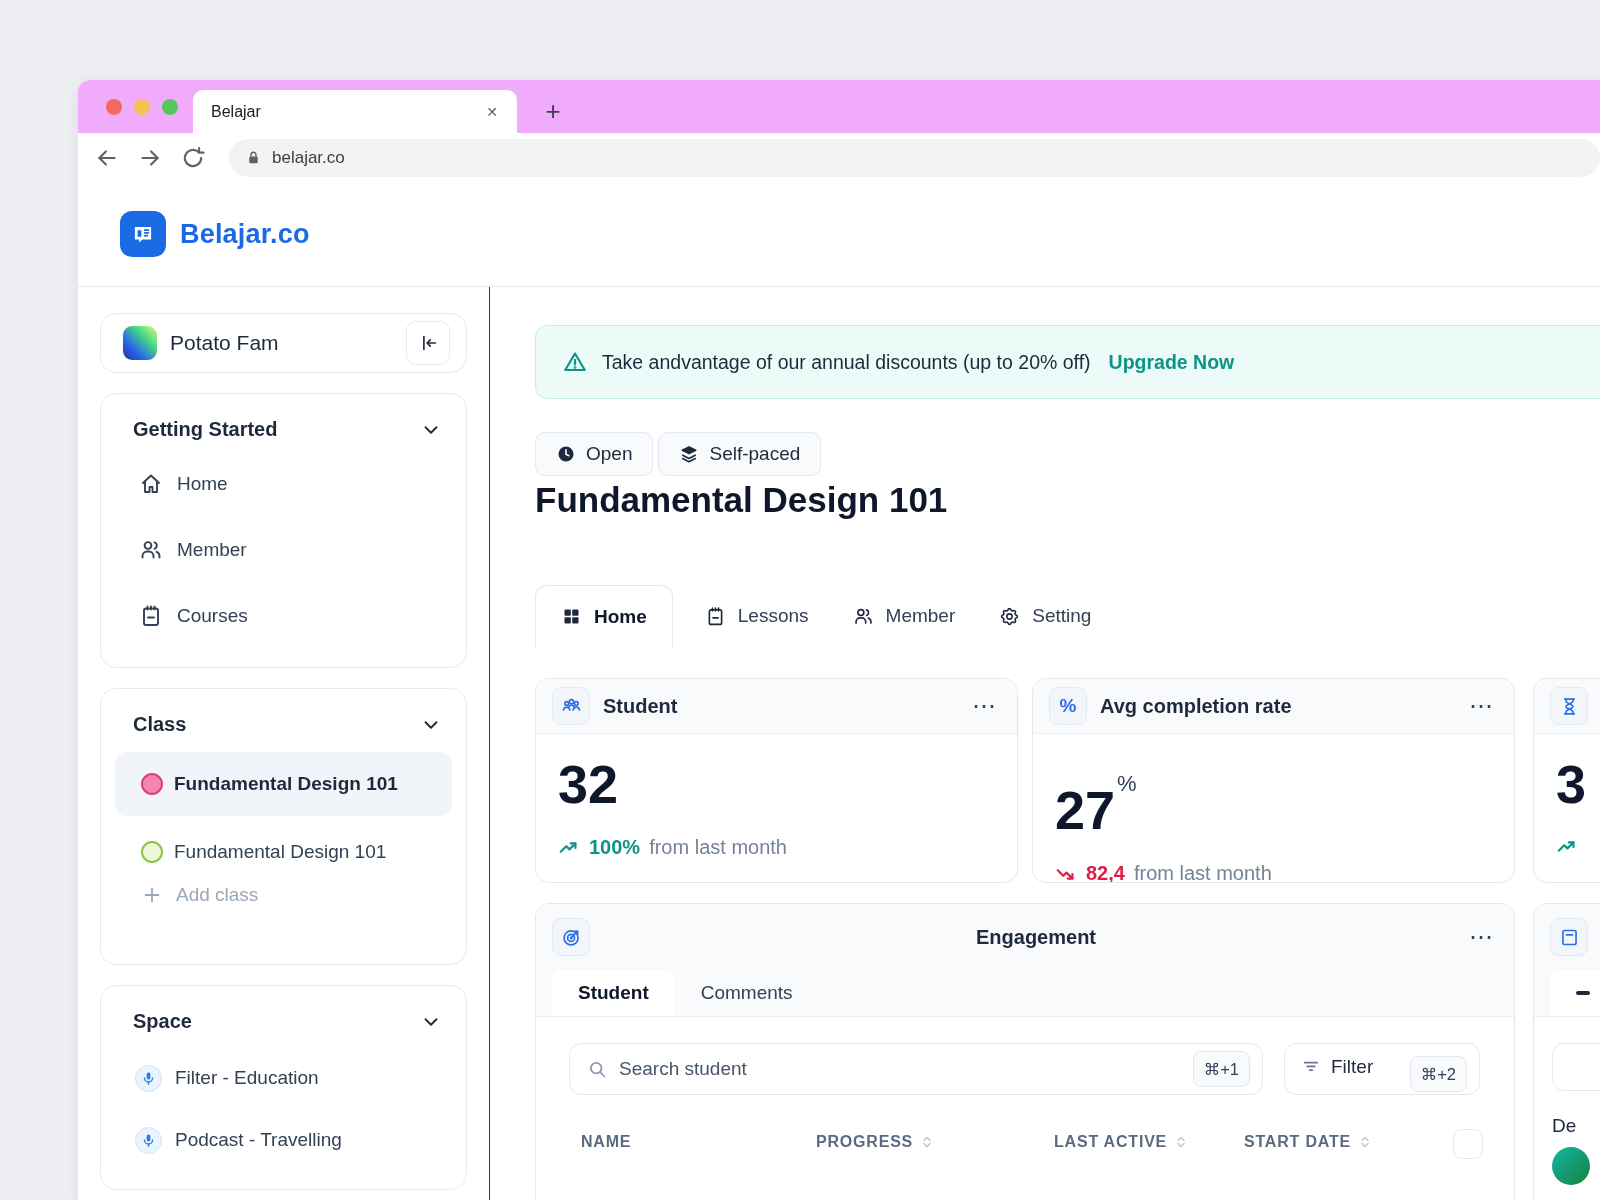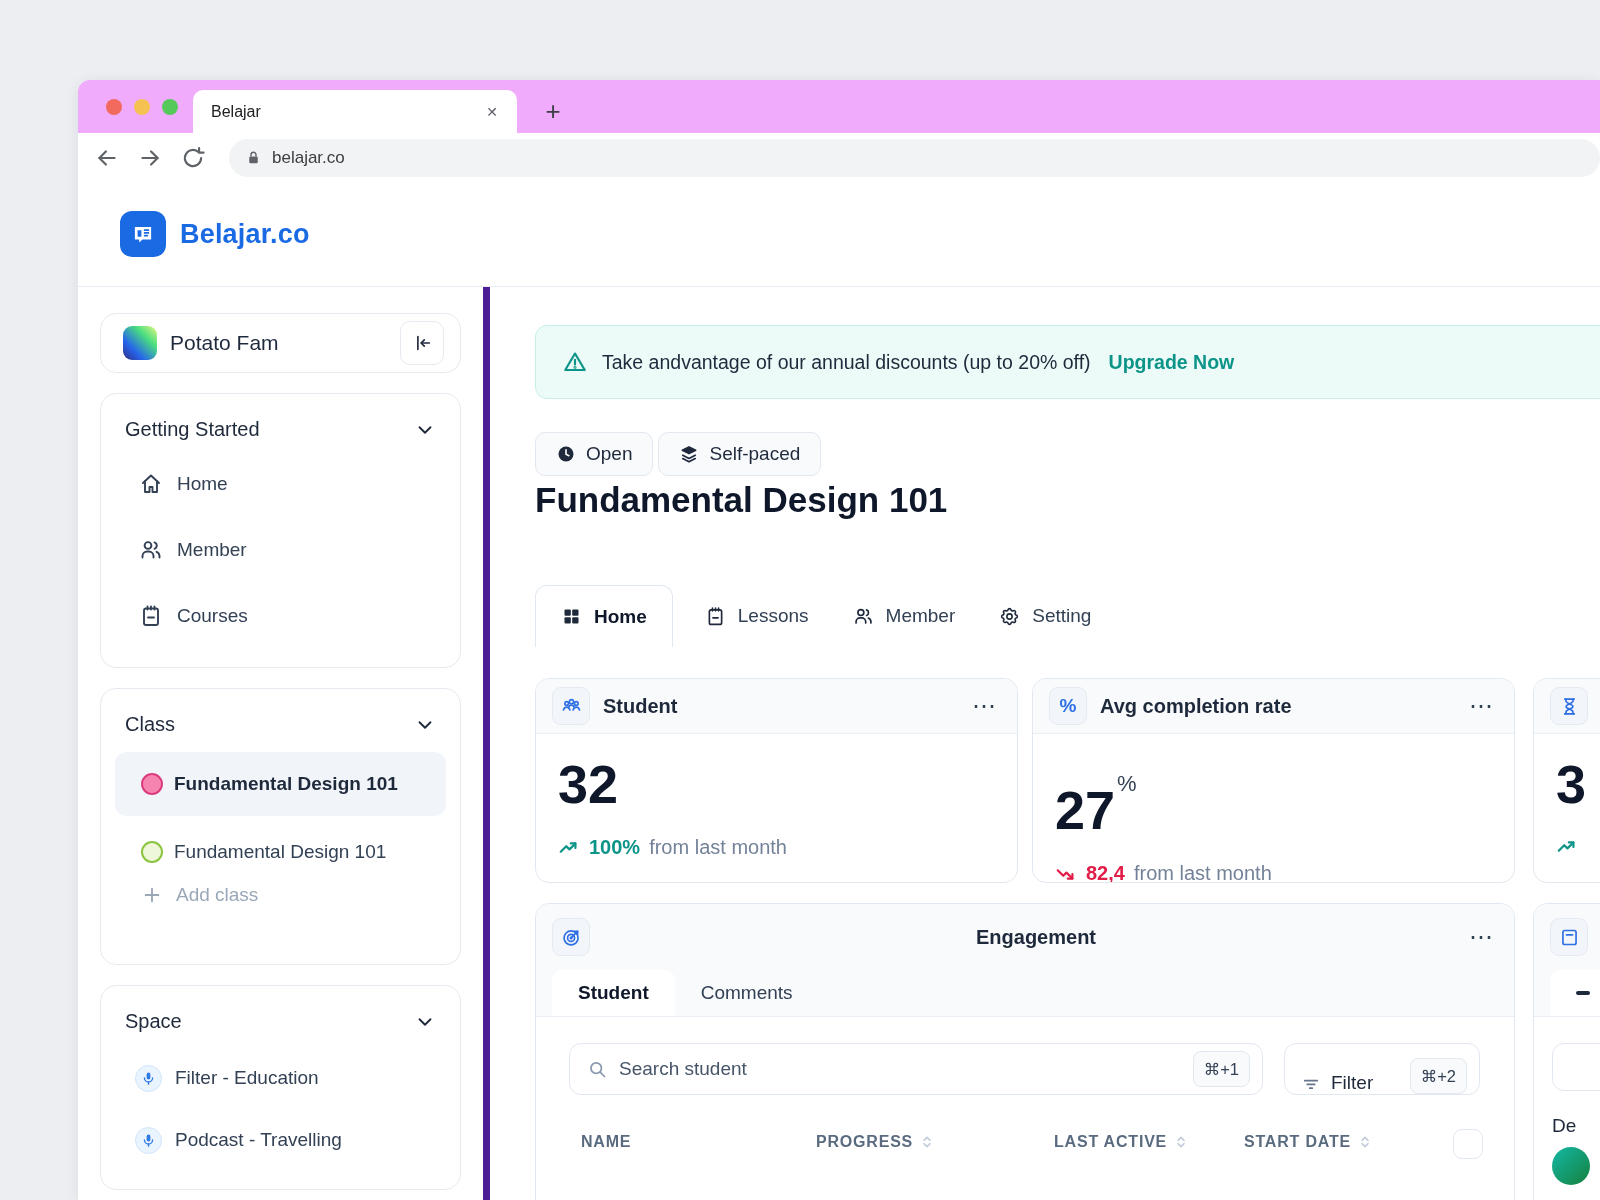--- a/index.html
+++ b/index.html
@@ -33,33 +33,33 @@
   
   .app-header { height:105px; background:#fff; border-bottom:1px solid #e8ecf2;
     display:flex; align-items:center; padding-left:42px; }
   .logo-box { width:46px; height:46px; border-radius:12px; background:#1a6ae4; display:flex;
     align-items:center; justify-content:center; }
   .brand { margin-left:14px; font-size:27px; font-weight:700; color:#1a6ae4; letter-spacing:.2px; }
 
   .app-body { display:flex; height:913px; }
 
   
-  .sidebar { width:412px; flex:none; border-right:7px solid #4c1d95; padding:26px 22px 10px 22px;
+  .sidebar { width:412px; flex:none; border-right:1px solid #4c1d95; padding:26px 22px 10px 22px;
     background:#fff; overflow:hidden; }
   .side-card { border:1px solid #e6eaf0; border-radius:16px; background:#fff; margin-bottom:20px; }
   .ws-card { height:60px; display:flex; align-items:center; padding:0 16px 0 22px; }
   .ws-avatar { width:34px; height:34px; border-radius:9px; flex:none;
     background:linear-gradient(45deg,#312e81 0%,#2563eb 30%,#4ade80 68%,#e8f87f 100%); }
   .ws-name { margin-left:13px; font-size:21px; color:#1e293b; flex:1; }
   .ws-collapse { width:44px; height:44px; border:1px solid #e6eaf0; border-radius:10px;
     display:flex; align-items:center; justify-content:center; color:#1e293b; background:#fff; }
 
   .sec { padding:24px 24px 18px 24px; }
   .sec-head { display:flex; align-items:center; justify-content:space-between; }
-  .sec-title { font-size:20px; font-weight:400; color:#1e293b; }
+  .sec-title { font-size:20px; font-weight:700; color:#1e293b;margin-left:8px; }
   .chev { width:22px; height:22px; color:#1e293b; }
   .nav-item { display:flex; align-items:center; gap:14px; padding:0 4px 0 14px; height:66px;
     font-size:19px; color:#334155; }
   .nav-item .ic { width:24px; height:24px; color:#334155; flex:none; }
 
   .class-row { display:flex; align-items:center; gap:11px; height:64px; margin:4px -10px 0 -10px;
     padding:0 16px 0 26px; border-radius:12px; font-size:19px; color:#334155; }
   .class-row.selected { background:#f1f5f9; font-weight:700; color:#1e293b; }
   .dot { width:22px; height:22px; border-radius:50%; flex:none; }
   .dot-pink { background:#f584b0; border:2.5px solid #dd3d7e; }
@@ -126,21 +126,21 @@
   .search-row { display:flex; gap:21px; padding:26px 33px 0 33px; }
   .search-box { flex:none; width:694px; height:52px; border:1px solid #e2e8f0; border-radius:12px;
     display:flex; align-items:center; padding:0 12px 0 17px; }
   .search-box .ic { width:21px; height:21px; color:#8a99ad; flex:none; }
   .search-input { border:none; outline:none; flex:1; margin-left:11px; font-size:19px;
     font-family:inherit; color:#1e293b; background:transparent; }
   .search-input::placeholder { color:#475569; opacity:1; }
   .kbd { height:36px; border:1px solid #e2e8f0; background:#f8fafc; border-radius:8px;
     display:flex; align-items:center; padding:0 10px; font-size:16.5px; color:#334155; flex:none; }
   .filter-btn { width:196px; height:52px; border:1px solid #e2e8f0; border-radius:12px; background:#fff;
-    display:flex; align-items:flex-end; padding:4px 12px 0 16px; gap:10px; }
+    display:flex; align-items:flex-start; padding:12px 12px 0 16px; gap:10px; }
   .filter-btn .ic { width:20px; height:20px; color:#64748b; flex:none; }
   .filter-label { font-size:19px; color:#1e293b; flex:1; }
 
   .table-head { position:relative; height:34px; margin-top:34px; font-size:16px; font-weight:600;
     letter-spacing:.05em; color:#5a6b80; }
   .th { position:absolute; top:4px; display:flex; align-items:center; gap:6px; }
   .sort-ic { width:16px; height:16px; color:#c3cedb; }
   .row-check { position:absolute; left:917px; top:0; width:30px; height:30px;
     border:1.5px solid #e2e8f0; border-radius:9px; background:#fff; }
 

